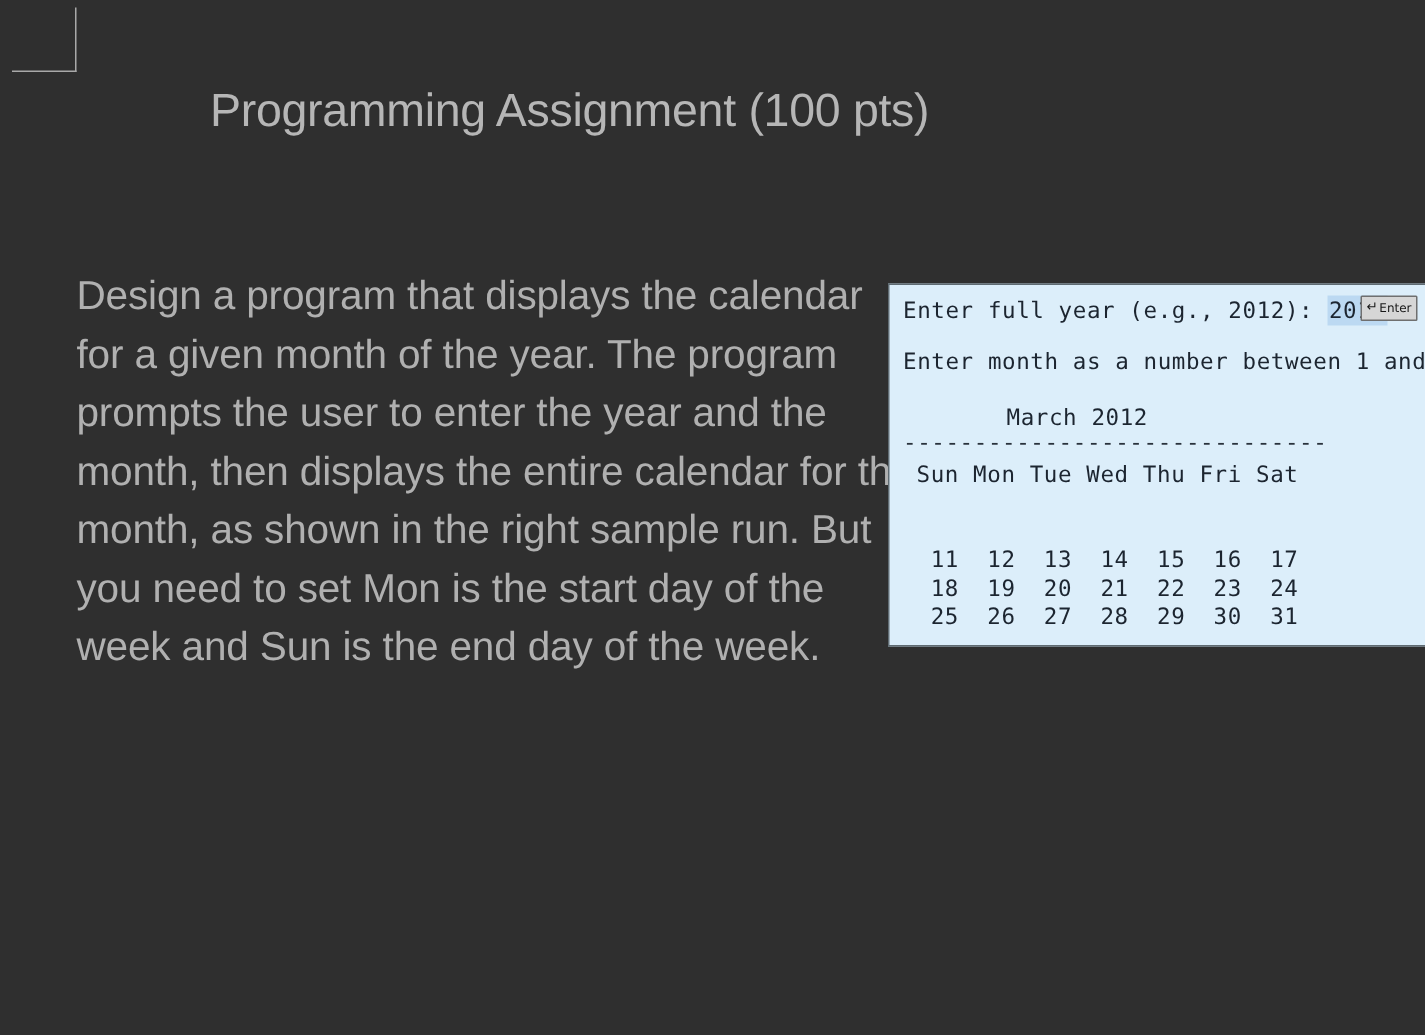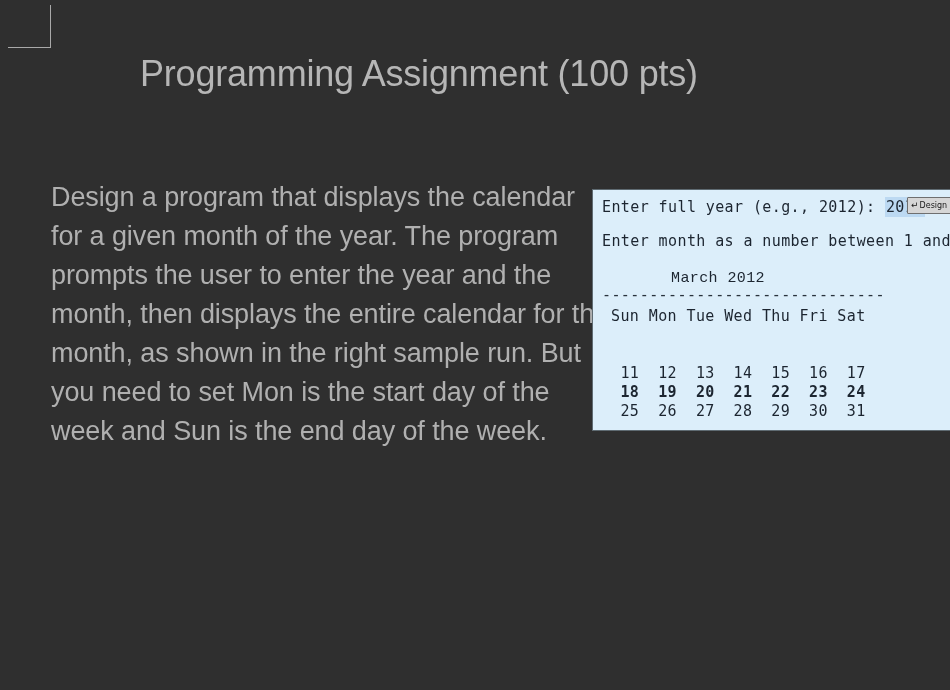--- a/index.html
+++ b/index.html
@@ -25,21 +25,21 @@
     border-right: 1px solid #a9a9a9;
     border-bottom: 1px solid #a9a9a9;
     box-sizing: border-box;
   }
 
   
   #slide-title {
     position: absolute;
     left: 140px;
     top: 52px;
-    font-size: 36px;
+    font-size: 31px;
     line-height: 44px;
     color: #b6b6b6;
     letter-spacing: -0.2px;
     white-space: nowrap;
   }
 
   
   #body-text {
     position: absolute;
     left: 51px;
@@ -68,27 +68,27 @@
   }
   #console-figure .con-line {
     position: absolute;
     white-space: pre;
     font-size: 15px;
     line-height: 19px;
     letter-spacing: 0.4px;
   }
   #con-prompt-year      { left: 9px;  top: 8px; }
   #con-prompt-month     { left: 9px;  top: 42px; }
-  #con-month-title      { left: 78px; top: 79px; font-family: Liberation Mono, monospace; }
+  #con-month-title      { left: 78px; top: 79px; }
   #con-rule             { left: 9px;  top: 96px; color:#29323c; }
   #con-weekdays         { left: 18px; top: 117px; }
   #con-week-1           { left: 18px; top: 136px; }
   #con-week-2           { left: 18px; top: 155px; }
   #con-week-3           { left: 18px; top: 174px; text-align: center; }
-  #con-week-4           { left: 18px; top: 193px; font-weight: bold; }
+  #con-week-4           { left: 18px; top: 193px; }
   #con-week-5           { left: 18px; top: 212px; }
 
   .year-input-value {
     background: #bcd9f2;
     color: #1c2530;
     padding: 1px 1px;
   }
 
   #enter-key-badge {
     position: absolute;
@@ -119,21 +119,21 @@
 <div id="slide-title">Programming Assignment (100 pts)</div>
 
 <div id="body-text">Design a program that displays the calendar for a given month of the year. The program prompts the user to enter the year and the month, then displays the entire calendar for the month, as shown in the right sample run. But you need to set Mon is the start day of the week and Sun is the end day of the week.</div>
 
 <div id="console-figure">
 
   <div class="con-line" id="con-prompt-year"><span>Enter full year (e.g., 2012): </span><span class="year-input-value">2012</span></div>
 
   <div id="enter-key-badge">
     <span class="enter-glyph">↵</span>
-    <span>Design</span>
+    <span>Enter</span>
   </div>
 
   <div class="con-line" id="con-prompt-month">Enter month as a number between 1 and 1</div>
 
   <div class="con-line" id="con-month-title">March 2012</div>
 
   <div class="con-line" id="con-rule">------------------------------</div>
 
   <div class="con-line" id="con-weekdays">Sun Mon Tue Wed Thu Fri Sat</div>
 

